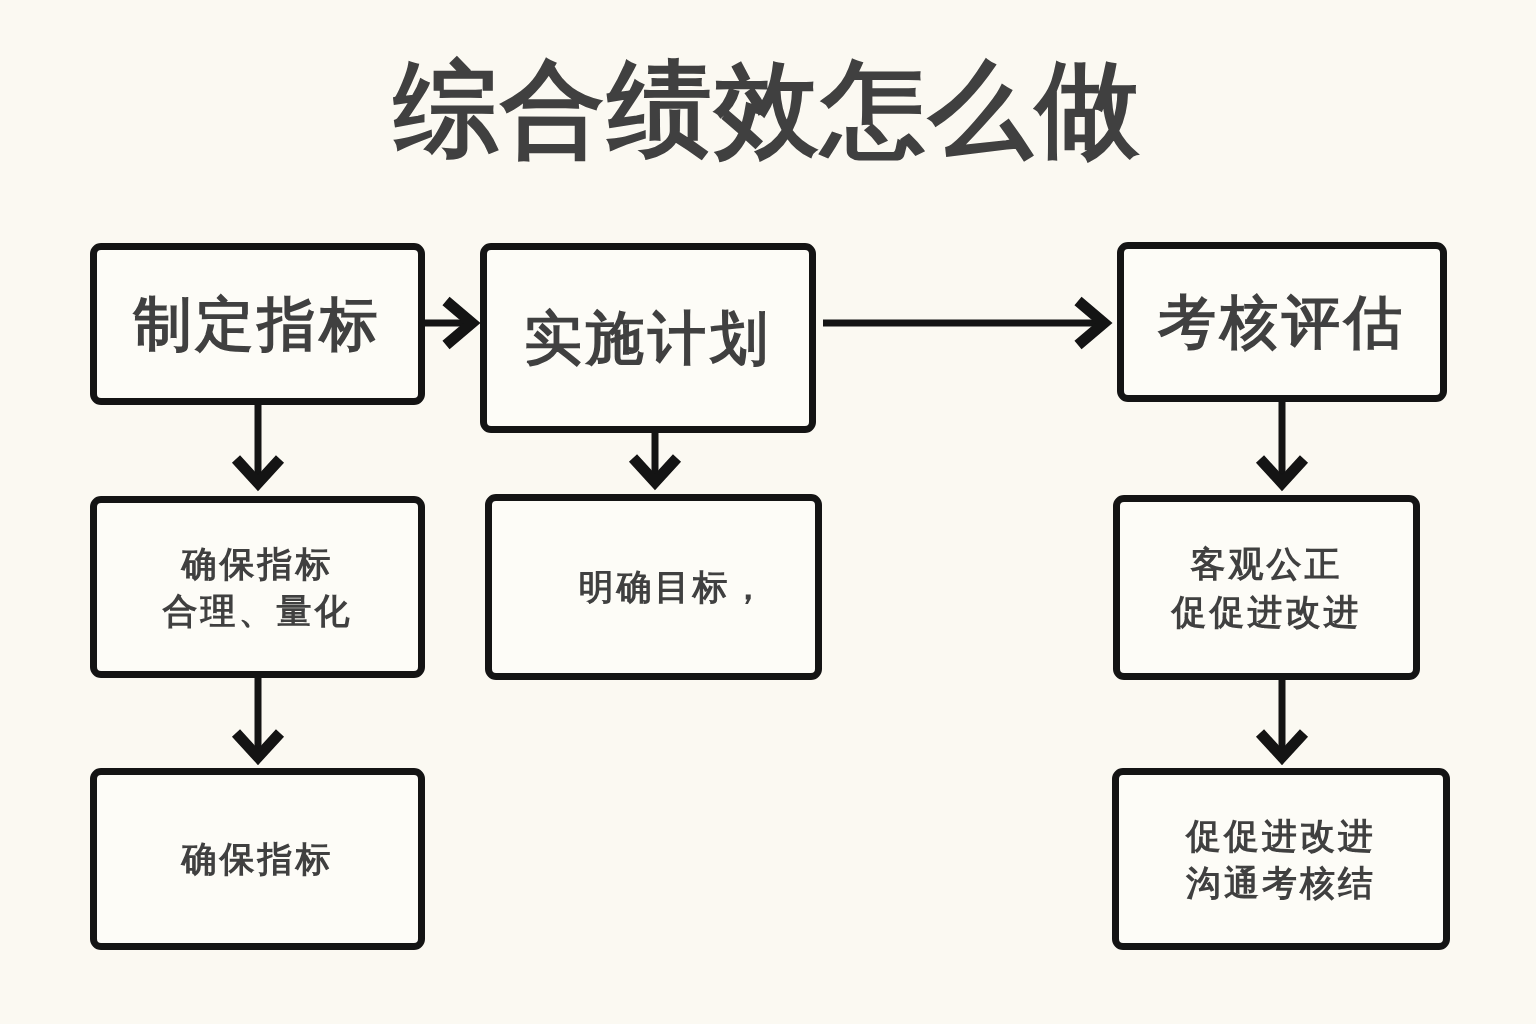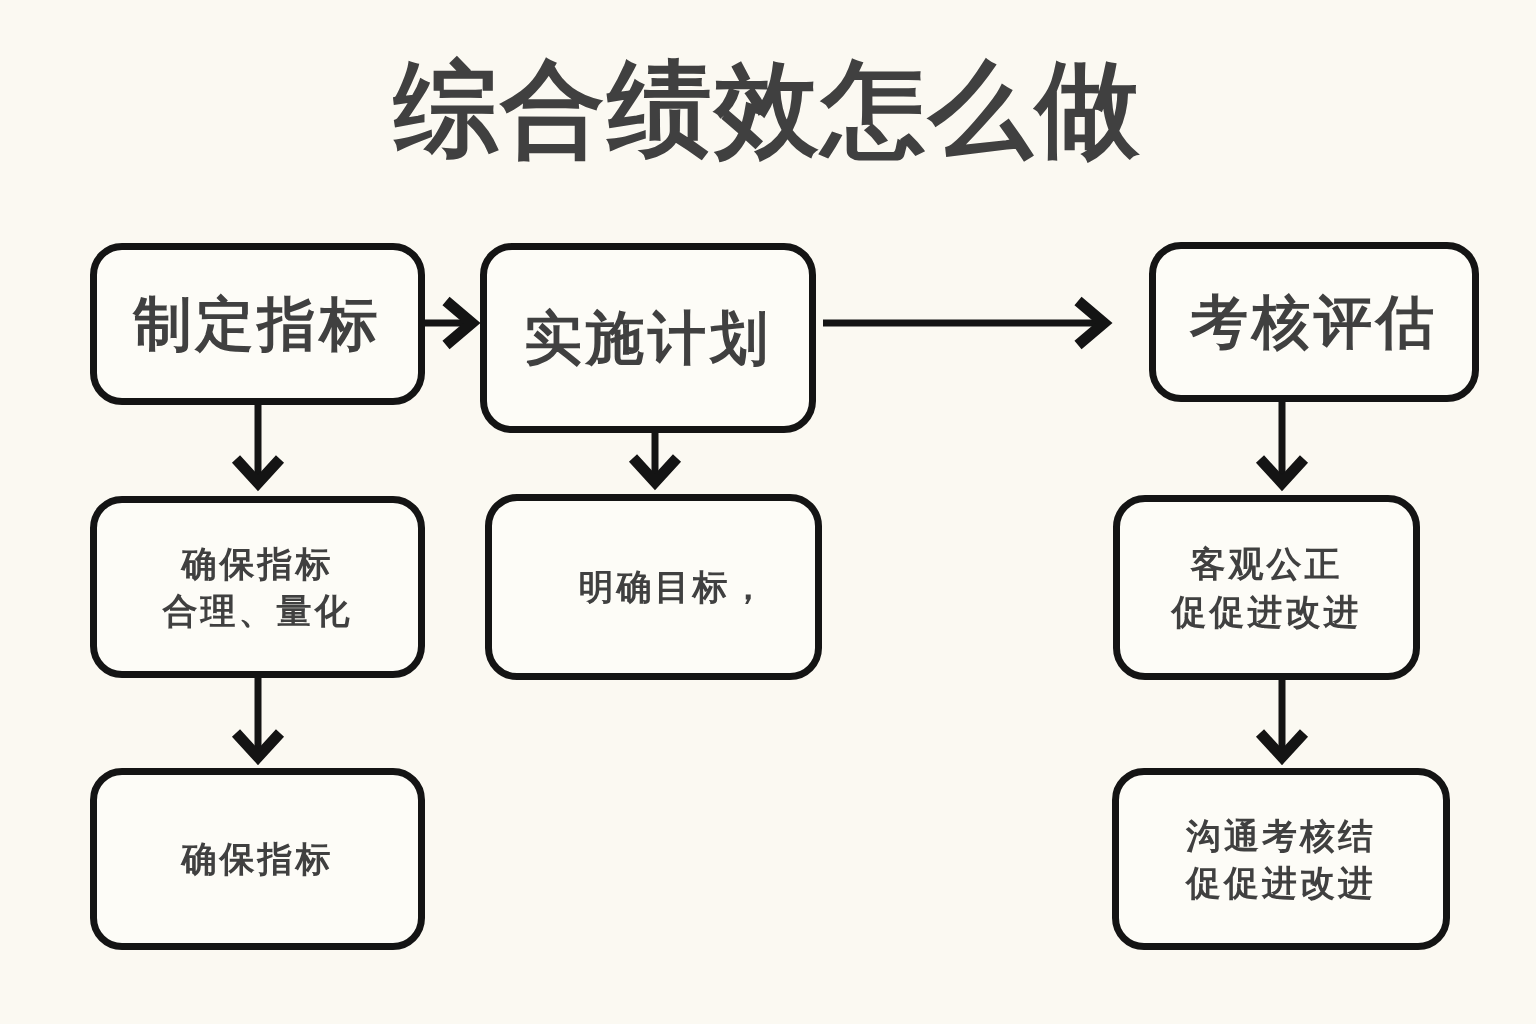--- a/index.html
+++ b/index.html
@@ -21,36 +21,36 @@
     font-size: 104px;
     font-weight: 900;
     letter-spacing: 3px;
     line-height: 1.1;
     white-space: nowrap;
   }
   .node {
     position: absolute;
     box-sizing: border-box;
     border: 7px solid #141414;
-    border-radius: 32px;
+    border-radius: 11px;
     background: #fdfcf7;
     display: flex;
     flex-direction: column;
     align-items: center;
     justify-content: center;
     font-weight: 900;
     text-align: center;
   }
   .node .line { line-height: 1.35; white-space: nowrap; }
   .size-lg { font-size: 58px; letter-spacing: 4px; }
   .size-md { font-size: 35px; letter-spacing: 3px; }
 
   .n1 { left: 90px;   top: 243px; width: 335px; height: 162px; }
   .n2 { left: 480px;  top: 243px; width: 336px; height: 190px; }
-  .n3 { left: 1117px; top: 242px; width: 330px; height: 160px; margin-left: 32px; }
+  .n3 { left: 1117px; top: 242px; width: 330px; height: 160px; }
   .n4 { left: 90px;   top: 496px; width: 335px; height: 182px; }
   .n5 { left: 485px;  top: 494px; width: 337px; height: 186px; padding-left: 40px; }
   .n6 { left: 1113px; top: 495px; width: 307px; height: 185px; }
   .n7 { left: 90px;   top: 768px; width: 335px; height: 182px; }
   .n8 { left: 1112px; top: 768px; width: 338px; height: 182px; }
 
   svg.arrows {
     position: absolute;
     left: 0; top: 0;
     width: 1536px; height: 1024px;
@@ -121,17 +121,17 @@
   <div class="node n6 size-md">
     <div class="line">客观公正</div>
     <div class="line">促促进改进</div>
   </div>
 
   <div class="node n7 size-md">
     <div class="line">确保指标</div>
   </div>
 
   <div class="node n8 size-md">
+    <div class="line">促促进改进</div>
     <div class="line">沟通考核结</div>
-    <div class="line">促促进改进</div>
   </div>
 
 </div>
 
 </body></html>

